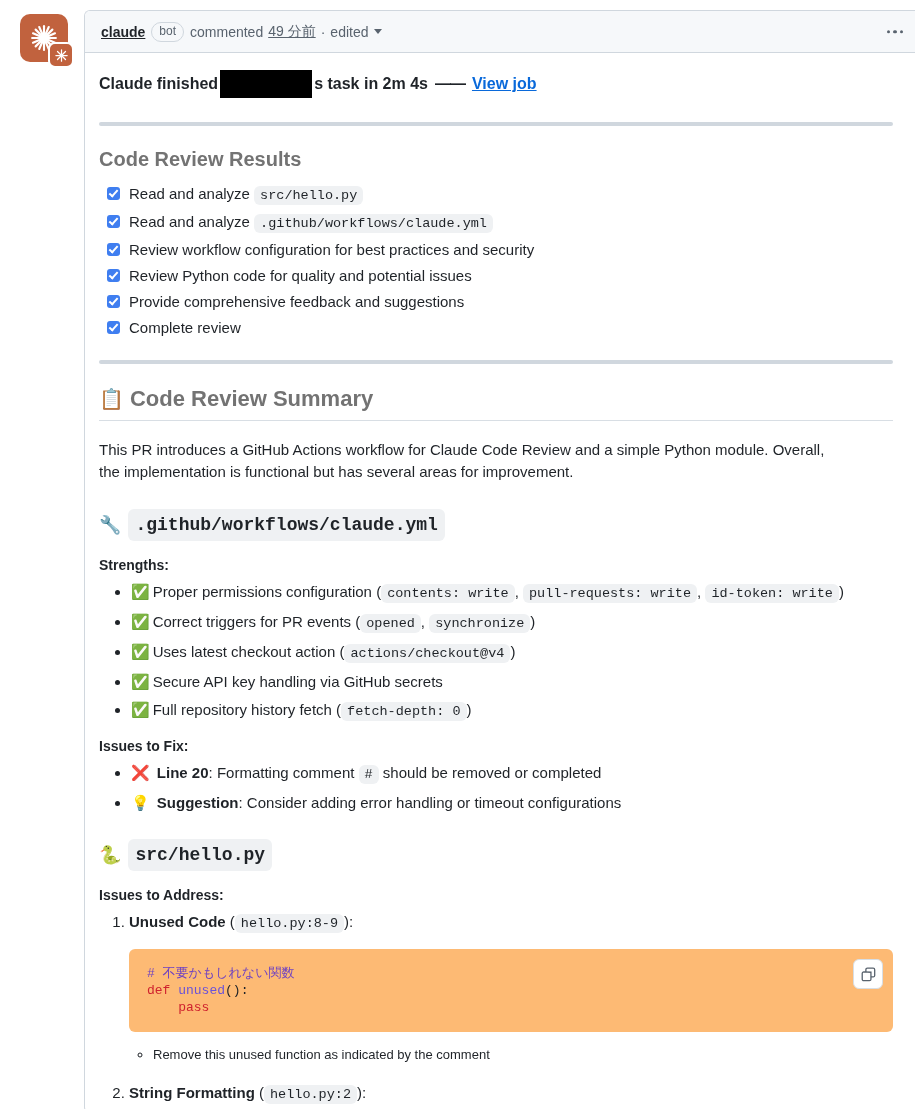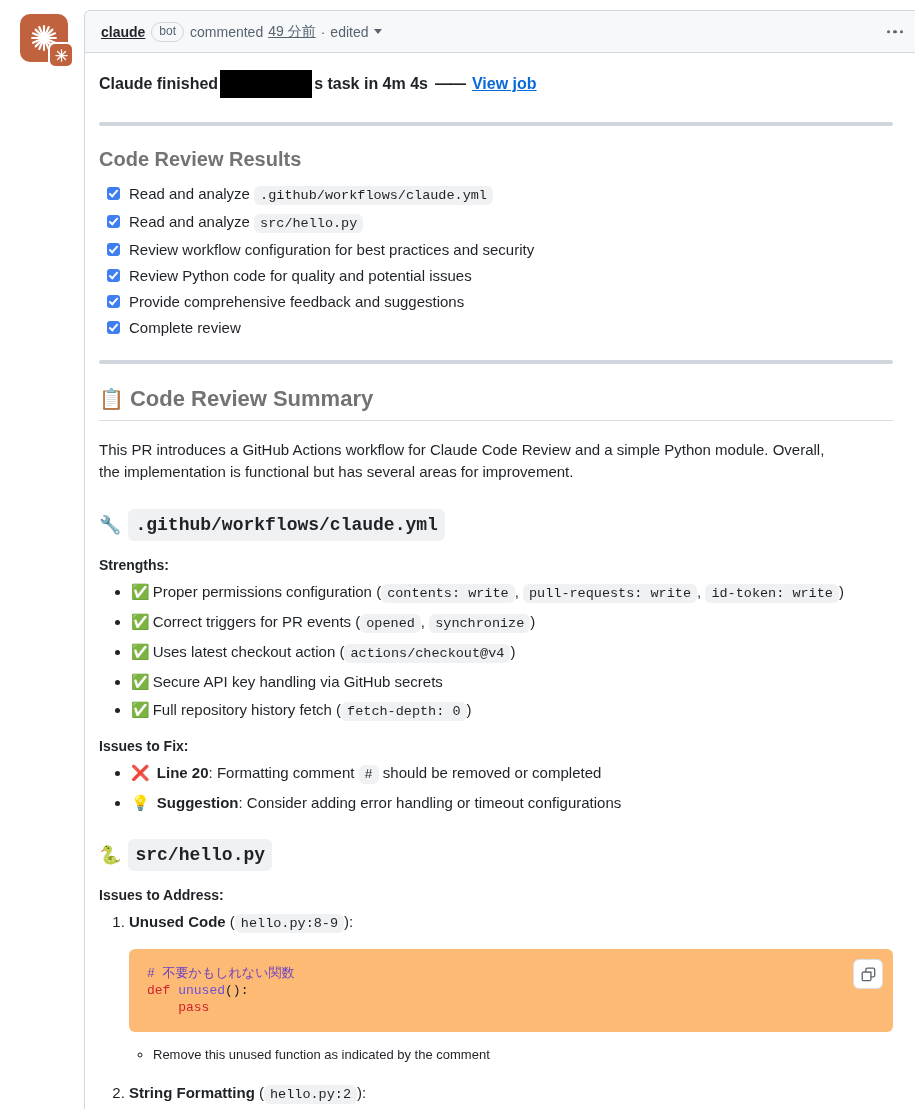--- a/index.html
+++ b/index.html
@@ -232,37 +232,37 @@
           <i></i>
           <i></i>
         </span>
     </div>
 
     <div class="comment-body">
 
       <div class="finished-line">
         <span>Claude finished</span>
         <span class="redaction"></span>
-        <span>s task in 4m 4s</span>
+        <span>s task in 2m 4s</span>
         <span class="mdash">——</span>
         <span class="view-job">View job</span>
       </div>
 
       <hr class="rule">
 
       <h2 class="section">Code Review Results</h2>
 
       <ul class="tasklist">
         <li>
           <span class="checkbox"></span>
+          <span class="task-text"><span>Read and analyze</span> <code class="inline">src/hello.py</code></span>
+        </li>
+        <li>
+          <span class="checkbox"></span>
           <span class="task-text"><span>Read and analyze</span> <code class="inline">.github/workflows/claude.yml</code></span>
-        </li>
-        <li>
-          <span class="checkbox"></span>
-          <span class="task-text"><span>Read and analyze</span> <code class="inline">src/hello.py</code></span>
         </li>
         <li>
           <span class="checkbox"></span>
           <span class="task-text">Review workflow configuration for best practices and security</span>
         </li>
         <li>
           <span class="checkbox"></span>
           <span class="task-text">Review Python code for quality and potential issues</span>
         </li>
         <li>

